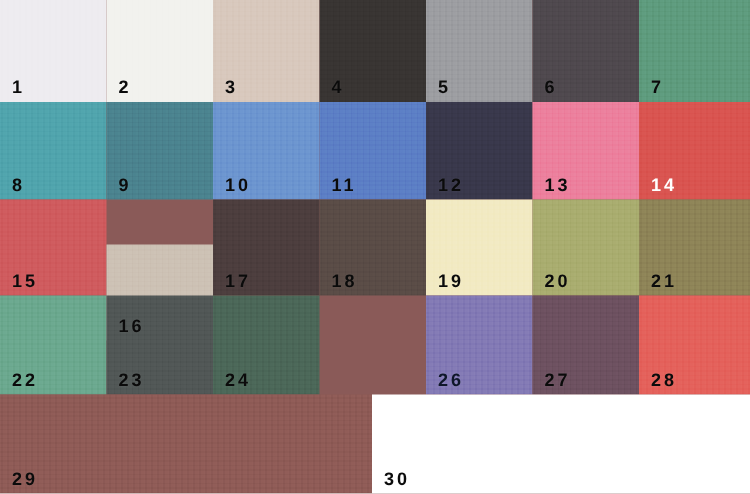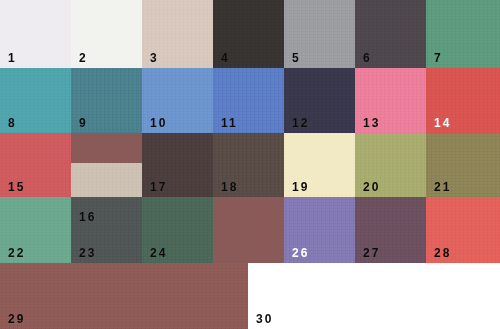--- a/index.html
+++ b/index.html
@@ -128,21 +128,21 @@
     <div class="patch" style="left: 0px; top: 197px; width: 71px; height: 66px; background: rgb(106, 167, 141);">
       <span class="patch-label" style="color: rgb(11, 11, 11);">22</span>
     </div>
     <div class="patch" style="left: 71px; top: 197px; width: 71px; height: 66px; background: rgb(79, 85, 84);">
       <span class="patch-label" style="color: rgb(11, 11, 11);">23</span>
     </div>
     <div class="patch" style="left: 142px; top: 197px; width: 71px; height: 66px; background: rgb(74, 102, 87);">
       <span class="patch-label" style="color: rgb(11, 11, 11);">24</span>
     </div>
     <div class="patch" style="left: 284px; top: 197px; width: 71px; height: 66px; background: rgb(129, 120, 180);">
-      <span class="patch-label" style="color: #ffffff;">26</span>
+      <span class="patch-label" style="color: #0f172a;">26</span>
     </div>
     <div class="patch" style="left: 355px; top: 197px; width: 71px; height: 66px; background: rgb(107, 79, 94);">
       <span class="patch-label" style="color: rgb(11, 11, 11);">27</span>
     </div>
     <div class="patch" style="left: 426px; top: 197px; width: 74px; height: 66px; background: rgb(228, 96, 90);">
       <span class="patch-label" style="color: rgb(11, 11, 11);">28</span>
     </div>
     <div class="patch" style="left: 0px; top: 263px; width: 248px; height: 66px; background: rgb(141, 90, 85);">
       <span class="patch-label" style="color: rgb(11, 11, 11);">29</span>
     </div>

